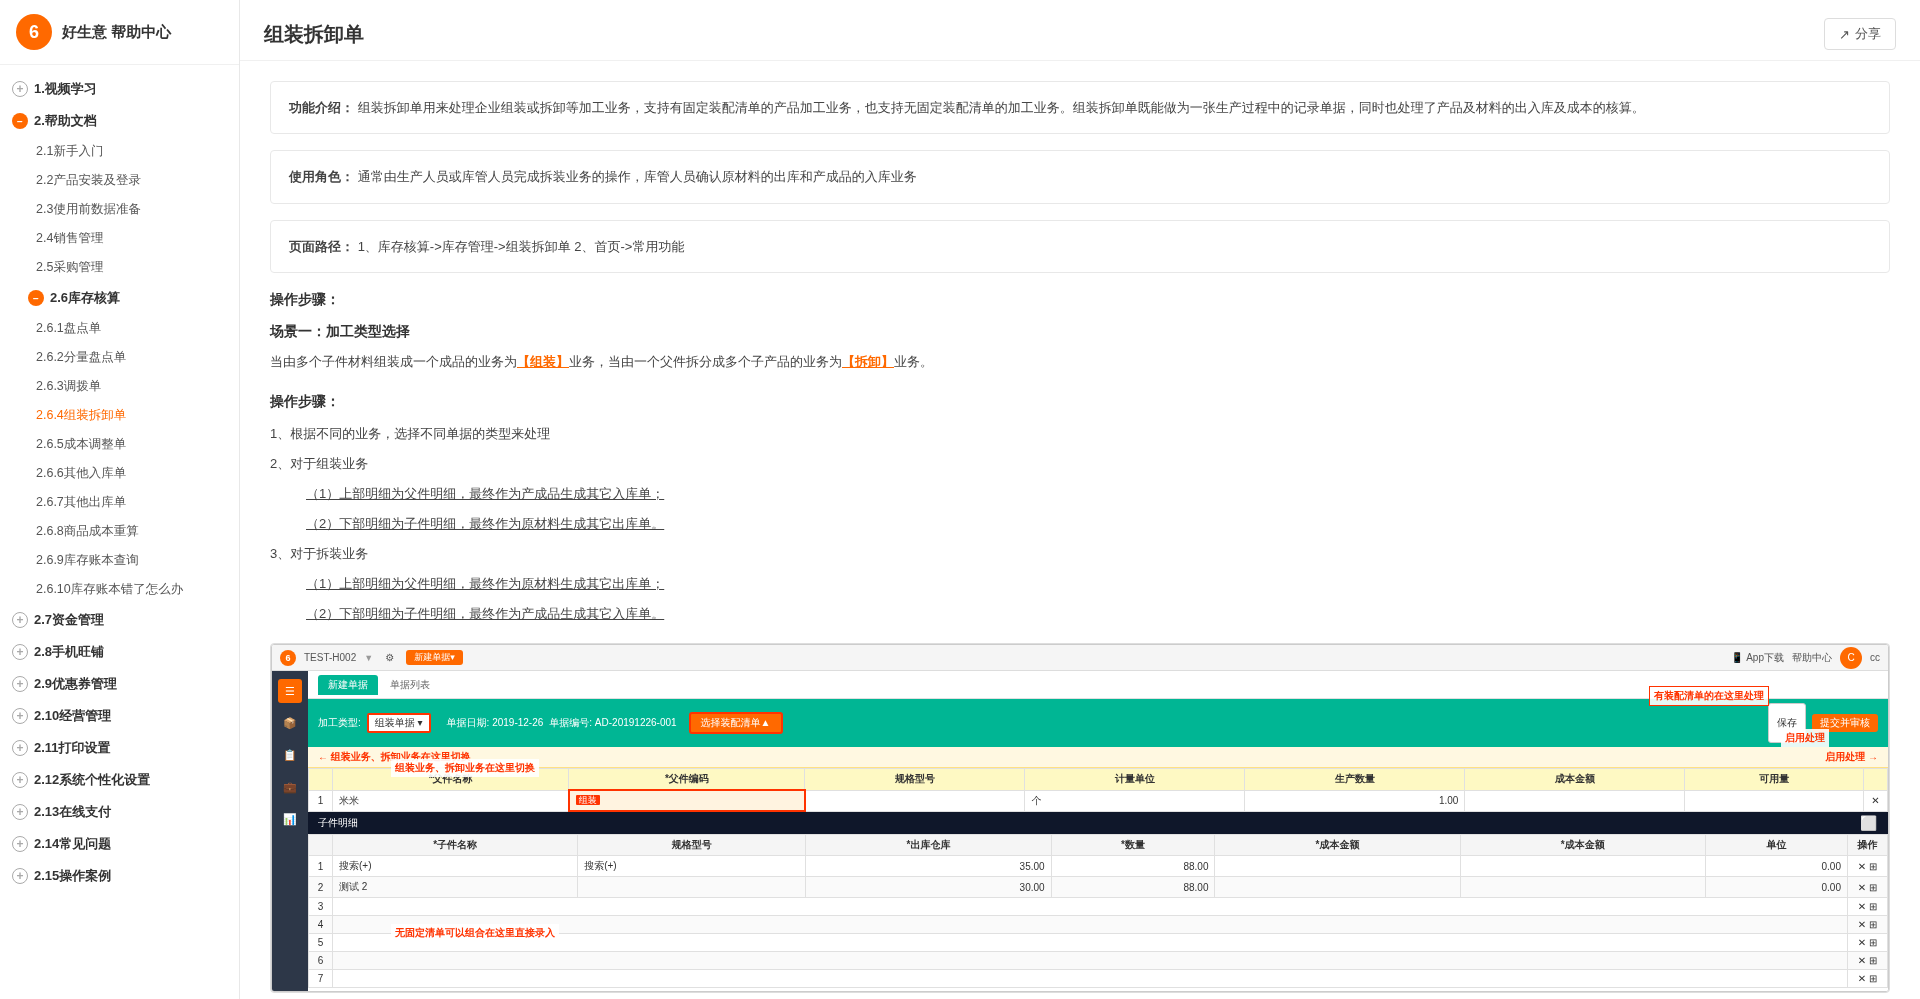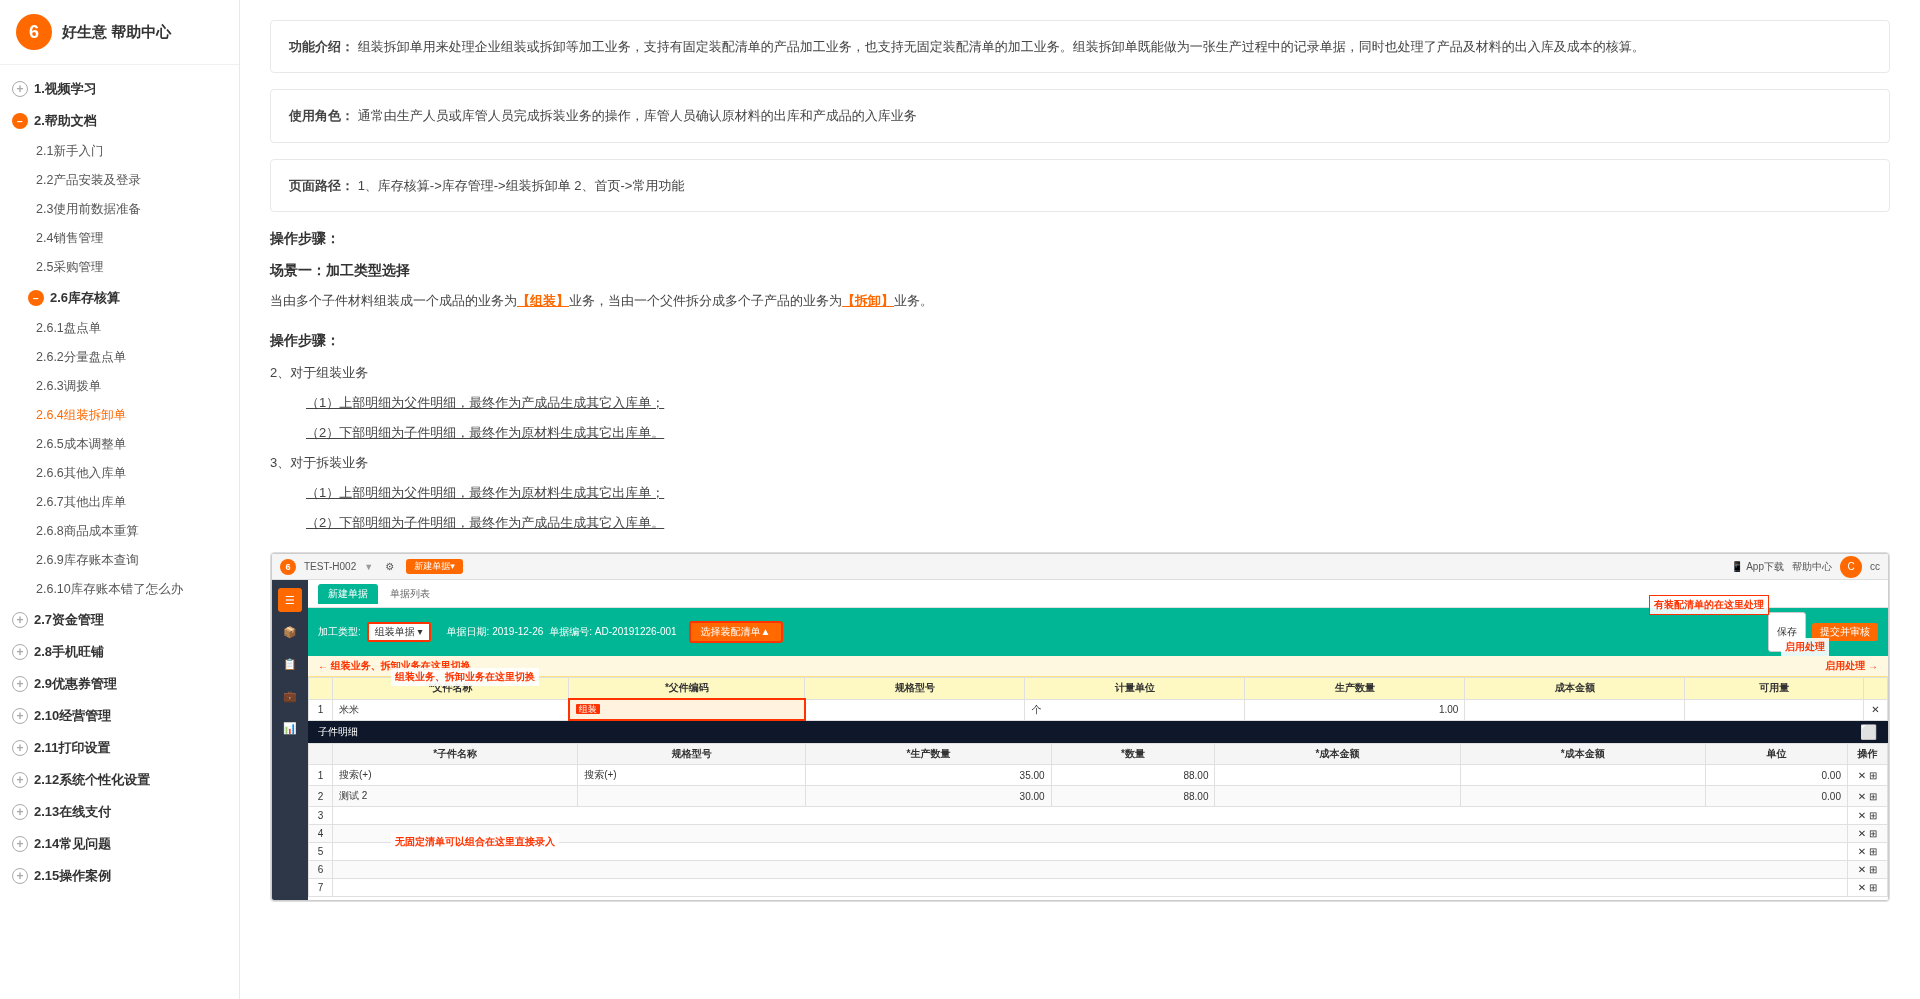--- a/index.html
+++ b/index.html
@@ -116,20 +116,27 @@
       <span>2.14常见问题</span>
     </div>
     <div class="nav-item section">
       <span class="plus-icon">+</span>
       <span>2.15操作案例</span>
     </div>
   </div>
 </div>
 
 <div class="main">
+  <div class="main-header">
+    <h1 class="main-title">组装拆卸单</h1>
+    <button class="share-btn">
+      <span>↗</span>
+      <span>分享</span>
+    </button>
+  </div>
   <div class="main-body">
 
     <div class="info-block">
       <span class="label">功能介绍：</span>
       <span>组装拆卸单用来处理企业组装或拆卸等加工业务，支持有固定装配清单的产品加工业务，也支持无固定装配清单的加工业务。组装拆卸单既能做为一张生产过程中的记录单据，同时也处理了产品及材料的出入库及成本的核算。</span>
     </div>
 
     <div class="info-block">
       <span class="label">使用角色：</span>
       <span>通常由生产人员或库管人员完成拆装业务的操作，库管人员确认原材料的出库和产成品的入库业务</span>
@@ -142,20 +149,21 @@
 
     <div class="section-title">操作步骤：</div>
 
     <div class="scene-title">场景一：加工类型选择</div>
     <div class="content-text">
       当由多个子件材料组装成一个成品的业务为<span class="orange">【组装】</span>业务，当由一个父件拆分成多个子产品的业务为<span class="orange">【拆卸】</span>业务。
     </div>
 
     <div class="section-title">操作步骤：</div>
     <div class="step-list">
+      <div class="step-item">1、根据不同的业务，选择不同单据的类型来处理</div>
       <div class="step-item">2、对于组装业务</div>
       <div class="step-item sub-step">（1）上部明细为父件明细，最终作为产成品生成其它入库单；</div>
       <div class="step-item sub-step">（2）下部明细为子件明细，最终作为原材料生成其它出库单。</div>
       <div class="step-item">3、对于拆装业务</div>
       <div class="step-item sub-step">（1）上部明细为父件明细，最终作为原材料生成其它出库单；</div>
       <div class="step-item sub-step">（2）下部明细为子件明细，最终作为产成品生成其它入库单。</div>
     </div>
 
     <div class="screenshot-container" style="position:relative;">
 
@@ -243,21 +251,21 @@
               <div style="background:#0f172a;padding:3px 10px;font-size:10px;color:#fff;display:flex;align-items:center;justify-content:space-between;">
                 <span>子件明细</span>
                 <span style="font-size:14px;cursor:pointer;">⬜</span>
               </div>
               <table style="width:100%;border-collapse:collapse;font-size:10px;">
                 <thead>
                   <tr style="background:#f5f5f5;">
                     <th style="border:1px solid #e0e0e0;padding:3px 6px;width:24px;"></th>
                     <th style="border:1px solid #e0e0e0;padding:3px 6px;">*子件名称</th>
                     <th style="border:1px solid #e0e0e0;padding:3px 6px;">规格型号</th>
-                    <th style="border:1px solid #e0e0e0;padding:3px 6px;">*生产数量</th>
+                    <th style="border:1px solid #e0e0e0;padding:3px 6px;">*出库仓库</th>
                     <th style="border:1px solid #e0e0e0;padding:3px 6px;">*数量</th>
                     <th style="border:1px solid #e0e0e0;padding:3px 6px;">*成本金额</th>
                     <th style="border:1px solid #e0e0e0;padding:3px 6px;">*成本金额</th>
                     <th style="border:1px solid #e0e0e0;padding:3px 6px;">单位</th>
                     <th style="border:1px solid #e0e0e0;padding:3px 6px;width:40px;">操作</th>
                   </tr>
                 </thead>
                 <tbody>
                   <tr>
                     <td style="border:1px solid #e0e0e0;padding:3px 6px;text-align:center;">1</td>

